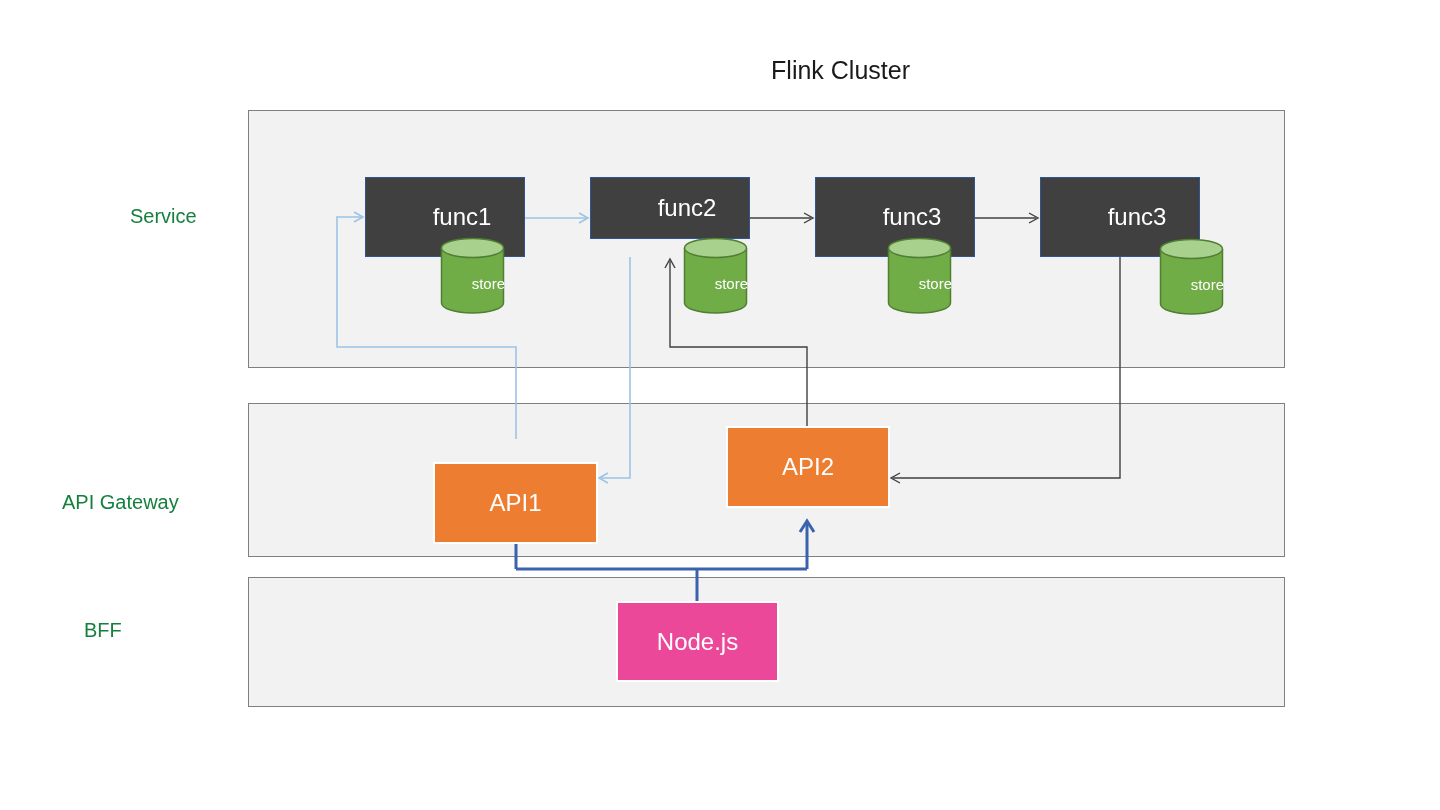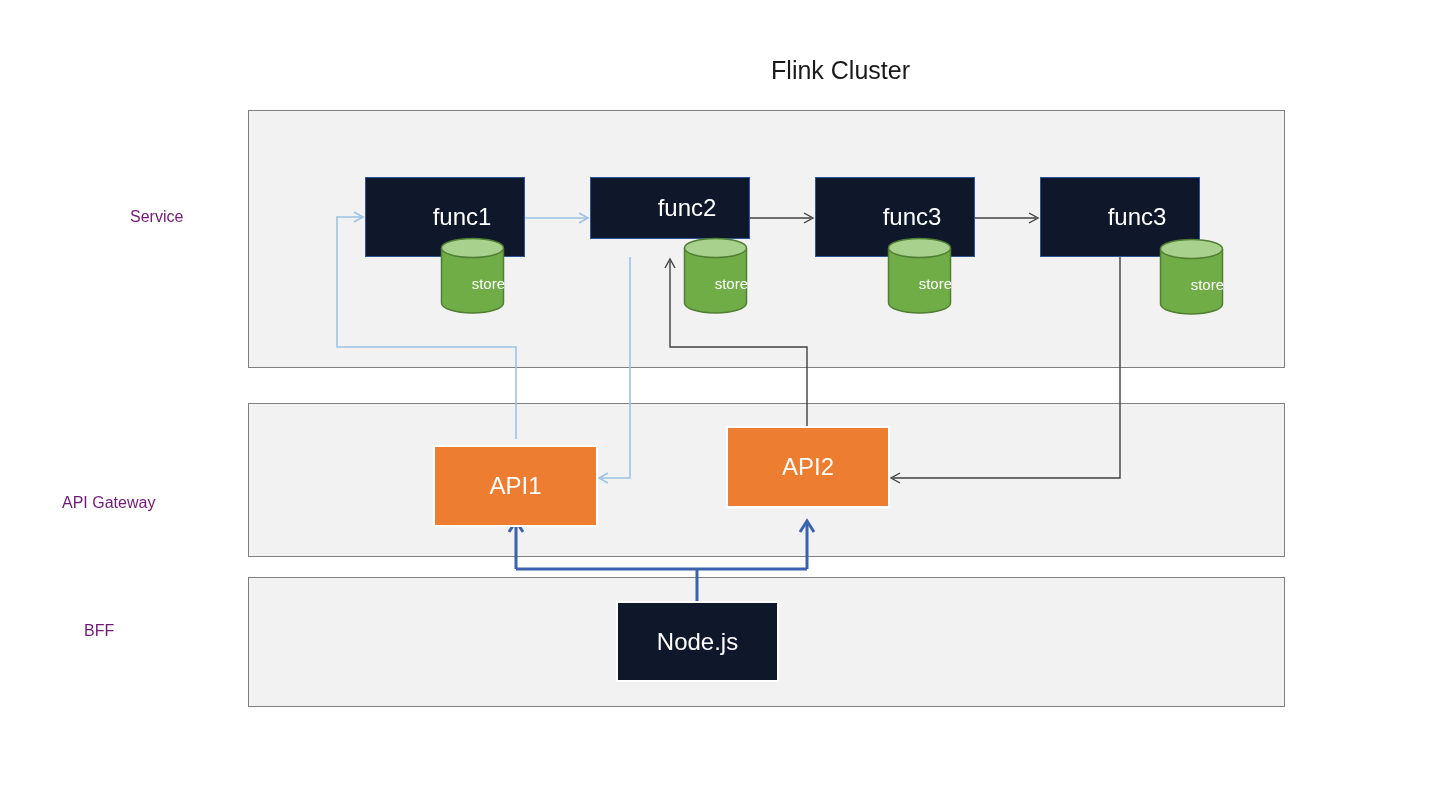--- a/index.html
+++ b/index.html
@@ -12,38 +12,38 @@
   .title {
     left:650px; top:28px; width:260px; text-align:right;
     font-size:25px; color:#1a1a1a;margin-top:28px;
   }
   .lane {
     background:#f2f2f2; border:1px solid #7f7f7f; box-sizing:border-box;
   }
   .lane-service { left:248px; top:110px;  width:1037px; height:258px; }
   .lane-api     { left:248px; top:403px;  width:1037px; height:154px; }
   .lane-bff     { left:248px; top:577px;  width:1037px; height:130px; }
-  .lane-label { color:#701a75; font-size:16px; line-height:29px; }
+  .lane-label { color:#15803d; font-size:20px; line-height:29px; }
   .lbl-service { left:130px; top:202px; }
   .lbl-micro   { left:72px;  top:410px; width:165px; }
   .lbl-apigw   { left:62px;  top:488px; }
   .lbl-bff     { left:84px;  top:616px; }
   .node {
     display:flex; align-items:center; justify-content:center;
     color:#ffffff; font-size:24px; box-sizing:border-box; z-index:3;
   }
-  .func { background:#0f172a; border:1px solid #2f5597;padding-left:34px; }
+  .func { background:#404040; border:1px solid #2f5597;padding-left:34px; }
   .func1 { left:365px;  top:177px; width:160px; height:80px; }
   .func2 { left:590px;  top:177px; width:160px; height:62px; }
   .func3a{ left:815px;  top:177px; width:160px; height:80px; }
   .func3b{ left:1040px; top:177px; width:160px; height:80px; }
   .api  { background:#ed7d31; border:2px solid #ffffff; }
-  .api1 { left:433px; top:445px; width:165px; height:82px; }
+  .api1 { left:433px; top:462px; width:165px; height:82px; }
   .api2 { left:726px; top:426px; width:164px; height:82px; }
-  .bffnode { background:#0f172a; border:2px solid #ffffff;
+  .bffnode { background:#ec4899; border:2px solid #ffffff;
              left:616px; top:601px; width:163px; height:81px; }
   .cyl { width:65px; height:78px; z-index:4; }
   .cyl1 { left:440px;  top:237px; }
   .cyl2 { left:683px;  top:237px; }
   .cyl3 { left:887px;  top:237px; }
   .cyl4 { left:1159px; top:238px; }
   .cyl svg { position:absolute; left:0; top:0; }
   .cyl .store-label {
     position:absolute; left:0; top:38px; width:65px; text-align:right;
     color:#ffffff; font-size:15px;

